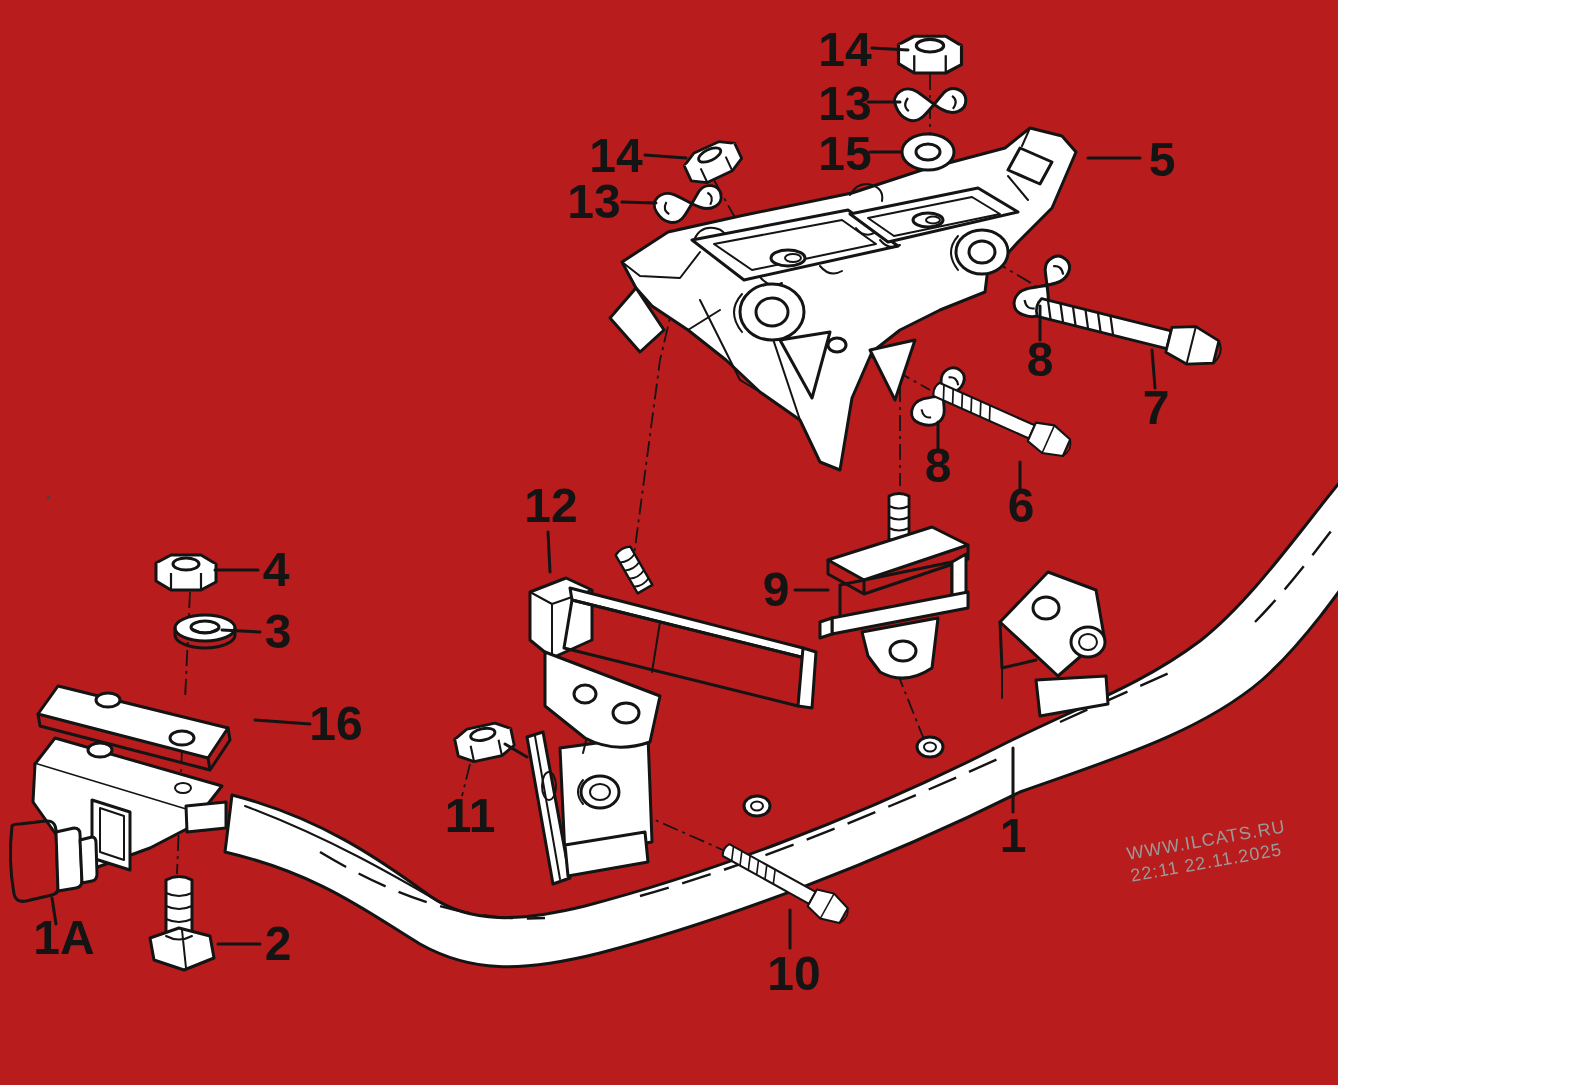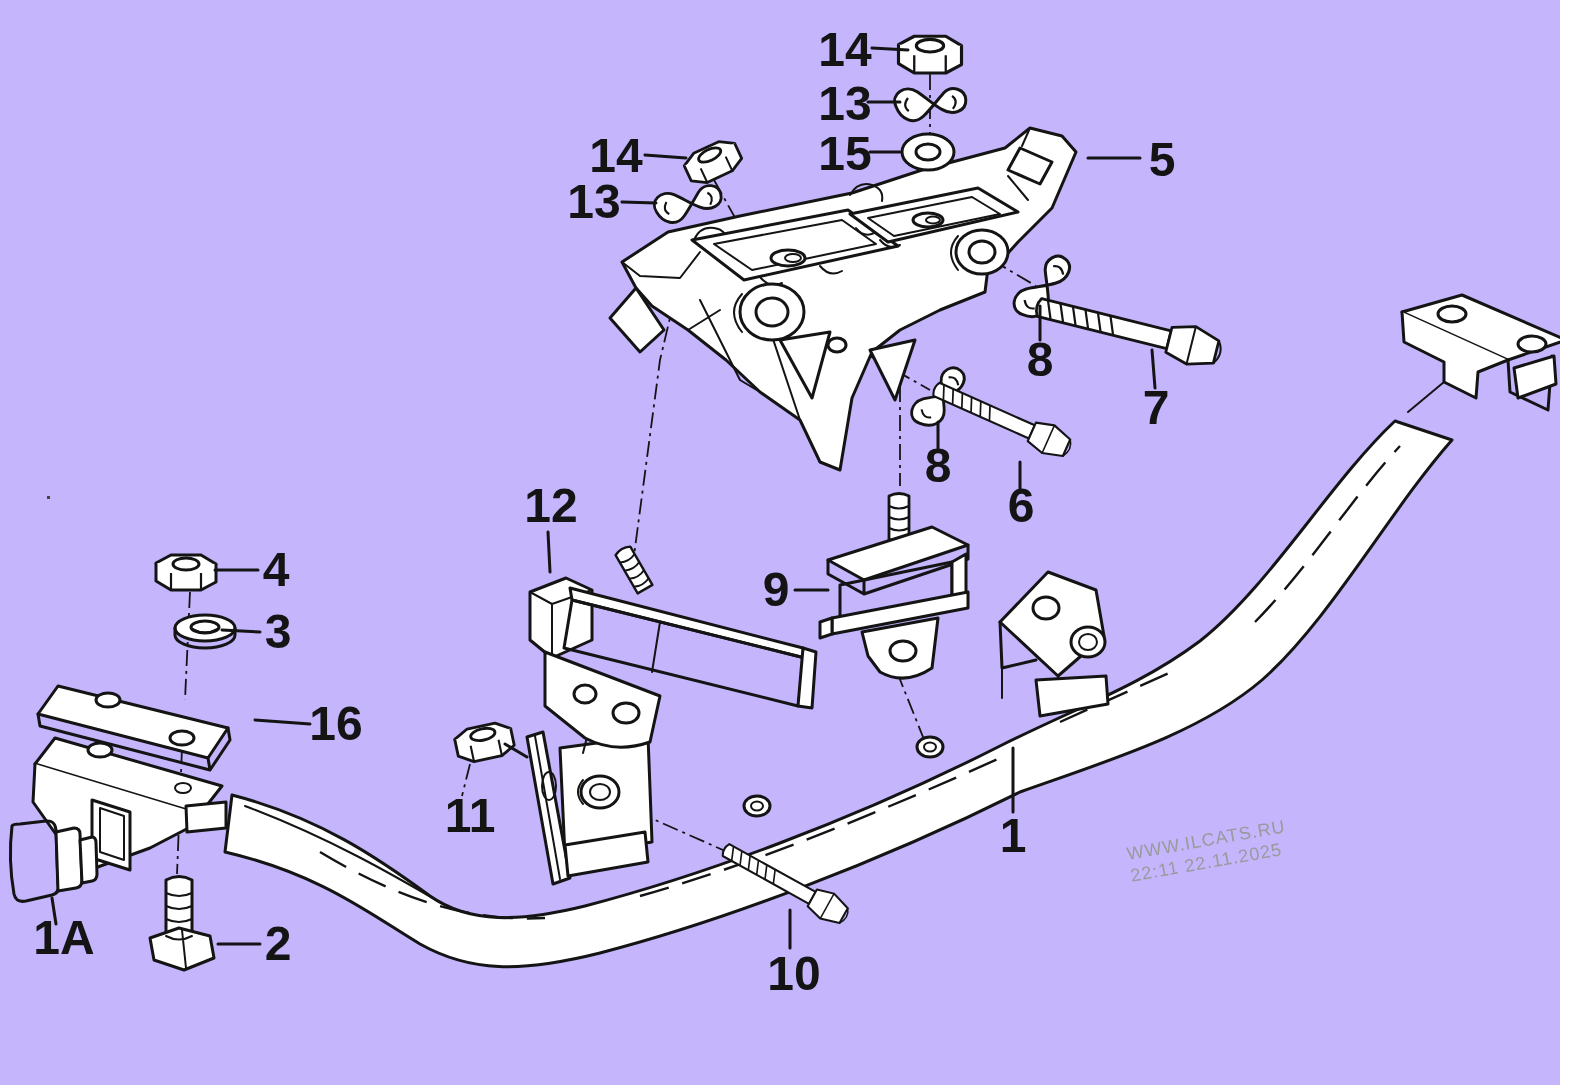--- a/index.html
+++ b/index.html
@@ -1,16 +1,16 @@
 <!DOCTYPE html>
 <html><head>
 <meta charset="utf-8">
 <style>
   html,body{margin:0;padding:0;background:#ffffff;}
-  #stage{position:relative;width:1560px;height:1085px;background:#c4b5fd;overflow:hidden;
+  #stage{position:relative;width:1338px;height:1085px;background:#b91c1c;overflow:hidden;
          font-family:"Liberation Sans", sans-serif;}
   svg{display:block}
   text.callout{font-family:"Liberation Sans", sans-serif;font-size:48px;font-weight:700;fill:#141414;}
   text.wm{font-family:"Liberation Sans", sans-serif;font-size:18px;font-weight:400;letter-spacing:1px;}
   .ln{stroke:#141414;stroke-width:3;fill:none;stroke-linecap:round;stroke-linejoin:round;}
   .thin{stroke:#141414;stroke-width:2;fill:none;stroke-linecap:round;stroke-linejoin:round;}
   .fillw{fill:#ffffff;}
   .cl{stroke:#141414;stroke-width:1.8;fill:none;stroke-dasharray:16 5 3 5;}
   .dashseg{stroke:#141414;stroke-width:2.4;fill:none;stroke-dasharray:30 14;}
   .leader{stroke:#141414;stroke-width:3;fill:none;stroke-linecap:round;}

